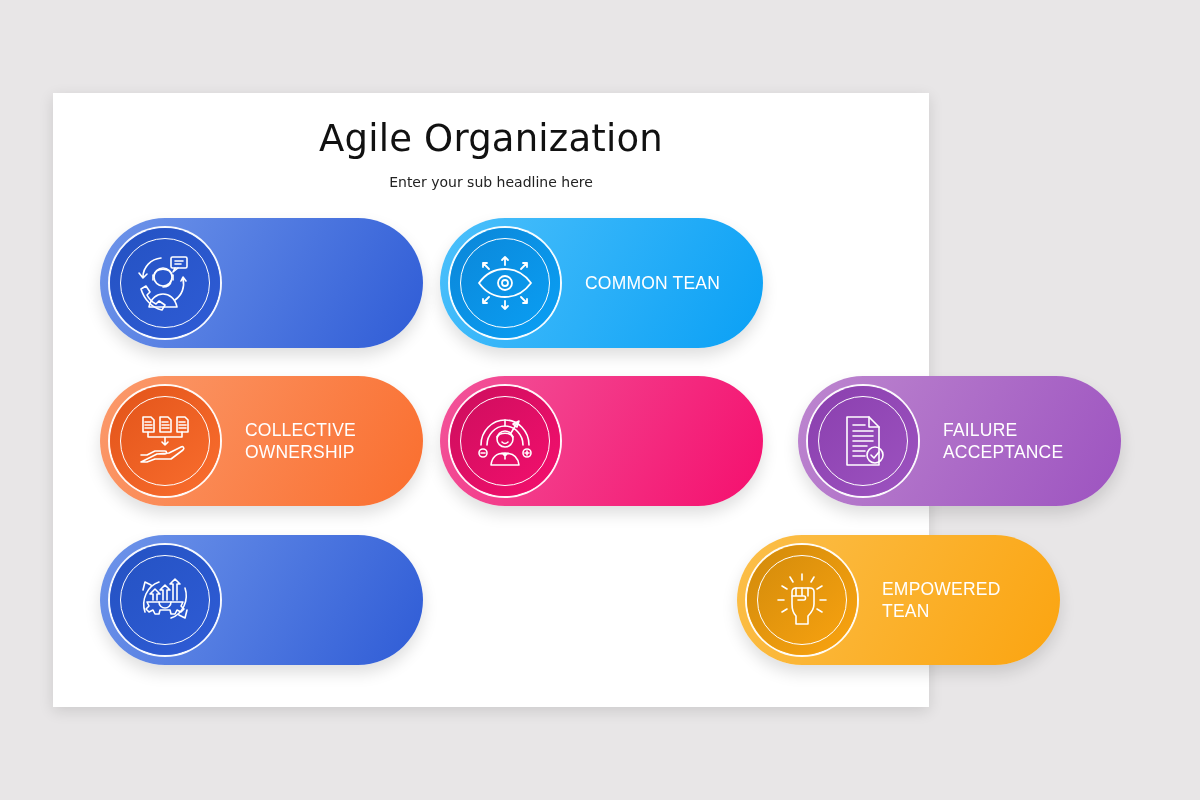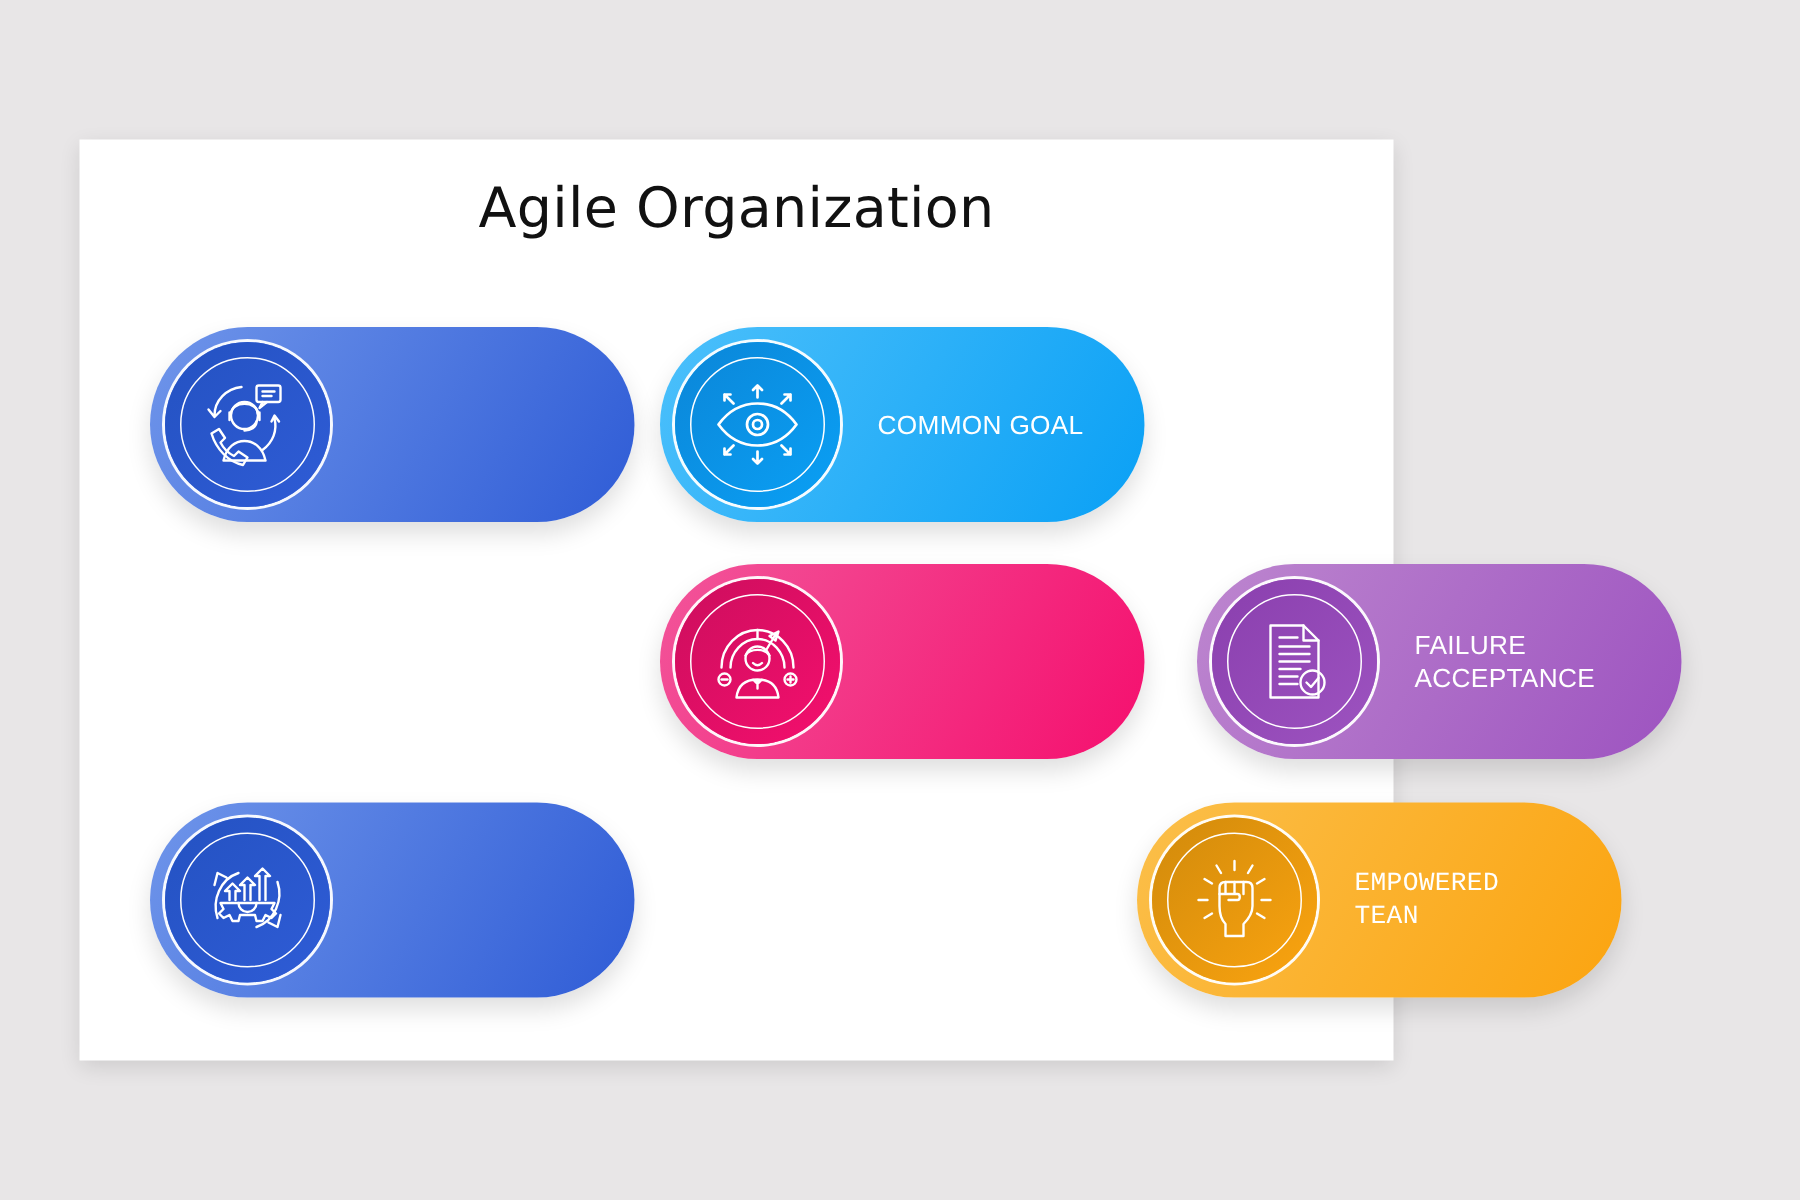--- a/index.html
+++ b/index.html
@@ -12,20 +12,21 @@
   .inner-ring { position:absolute; left:10px; top:10px; width:88px; height:88px; border-radius:50%; border:1.5px solid #fff; }
   .icon { position:absolute; left:17px; top:17px; width:76px; height:76px; }
   .icon svg { width:76px; height:76px; }
   .label { position:absolute; left:145px; top:0; height:130px; display:flex; flex-direction:column; justify-content:center; color:#fff; font-size:17.5px; line-height:22px; letter-spacing:0.2px; }
 </style>
 </head>
 <body>
 
 <div class="slide">
   <div class="title">Agile Organization</div>
+  <div class="subtitle">Enter your sub headline here</div>
 
   <div class="pill" style="left: 47px; top: 125px; background: linear-gradient(120deg, rgb(111, 149, 234) 0%, rgb(47, 92, 214) 100%);">
     <div class="circle" style="background: linear-gradient(135deg, rgb(36, 82, 194) 0%, rgb(47, 92, 214) 100%);">
         <div class="inner-ring"></div>
       <div class="icon">
         <svg viewBox="0 0 76 76" fill="none" stroke="#fff" stroke-width="1.6" stroke-linecap="round" stroke-linejoin="round">
           <circle cx="36" cy="32" r="9"></circle>
             <path d="M27 31c0-9 18-9 18 0"></path>
             <path d="M26 30v5M46 30v5M44 36c0 4-4 6-8 6"></path>
           <path d="M22 62c2-9 8-13 14-13s12 4 14 13z"></path>
@@ -47,25 +48,42 @@
           <path d="M12 38c8-11 18-14 26-14s18 3 26 14c-8 11-18 14-26 14s-18-3-26-14z"></path>
           <circle cx="38" cy="38" r="7"></circle>
             <circle cx="38" cy="38" r="3"></circle>
           <path d="M38 20v-8M35 15l3-3 3 3M38 56v8M35 61l3 3 3-3"></path>
           <path d="M22 24l-6-6M16 22v-4h4M54 24l6-6M56 18h4v4"></path>
           <path d="M22 52l-6 6M16 54v4h4M54 52l6 6M56 58h4v-4"></path>
         </svg>
       </div>
     </div>
     <div class="label">
-        <span>COMMON GOAL</span>
+        <span>COMMON TEAN</span>
       </div>
   </div>
 
 
+  <div class="pill" style="left: 47px; top: 283px; background: linear-gradient(120deg, rgb(251, 154, 108) 0%, rgb(250, 110, 46) 100%);">
+    <div class="circle" style="background: linear-gradient(135deg, rgb(226, 84, 26) 0%, rgb(250, 110, 46) 100%);">
+        <div class="inner-ring"></div>
+      <div class="icon">
+        <svg viewBox="0 0 76 76" fill="none" stroke="#fff" stroke-width="1.6" stroke-linecap="round" stroke-linejoin="round">
+          <path d="M16 14h8l3 3v12H16zM33 14h8l3 3v12H33zM50 14h8l3 3v12H50z"></path>
+          <path d="M18 19h6M18 22h7M18 25h7M35 19h6M35 22h7M35 25h7M52 19h6M52 22h7M52 25h7"></path>
+          <path d="M21 29v5h34v-5M38 34v8M35 39l3 3 3-3"></path>
+          <path d="M14 52h6l8-4h10c2 0 2 3 0 3h-8M30 51l12-1 12-6c2-1 4 1 2 3l-12 9H28l-8 3h-6z"></path>
+        </svg>
+      </div>
+    </div>
+    <div class="label">
+        <span>COLLECTIVE</span>
+        <span>OWNERSHIP</span>
+      </div>
+  </div>
 
   <div class="pill" style="left: 387px; top: 283px; background: linear-gradient(120deg, rgb(242, 85, 154) 0%, rgb(245, 15, 110) 100%);">
     <div class="circle" style="background: linear-gradient(135deg, rgb(204, 14, 93) 0%, rgb(245, 15, 110) 100%);">
         <div class="inner-ring"></div>
       <div class="icon">
         <svg viewBox="0 0 76 76" fill="none" stroke="#fff" stroke-width="1.6" stroke-linecap="round" stroke-linejoin="round">
           <path d="M14 42c0-14 11-25 24-25s24 11 24 25"></path>
             <path d="M20 42c0-10 8-19 18-19s18 9 18 19"></path>
           <path d="M38 17v6M50 20l-6 10M52 18l-2 6-4-3z"></path>
           <circle cx="38" cy="36" r="8"></circle>
@@ -109,21 +127,21 @@
           <path d="M58 26c4 12-2 26-14 30M60 48l-2 8-6-3"></path>
           <path d="M26 38v-6h-3l5-5 5 5h-3v6M36 38V28h-3l5-5 5 5h-3v10M46 38V22h-3l5-5 5 5h-3v16"></path>
           <path d="M20 40h36l-2 4 3 3-3 3-4-2-2 4h-4l-1-4h-10l-1 4h-4l-2-4-4 2-3-3 3-3z"></path>
           <path d="M32 40a6 6 0 0 0 12 0"></path>
         </svg>
       </div>
     </div>
   </div>
 
 
-  <div class="pill" style="left: 705px; top: 442px; background: linear-gradient(120deg, rgb(251, 191, 74) 0%, rgb(251, 164, 16) 100%); font-family: Liberation Mono, monospace;">
+  <div class="pill" style="left: 684px; top: 442px; background: linear-gradient(120deg, rgb(251, 191, 74) 0%, rgb(251, 164, 16) 100%);">
     <div class="circle" style="background: linear-gradient(135deg, rgb(209, 138, 11) 0%, rgb(251, 164, 16) 100%);">
         <div class="inner-ring"></div>
       <div class="icon">
         <svg viewBox="0 0 76 76" fill="none" stroke="#fff" stroke-width="1.6" stroke-linecap="round" stroke-linejoin="round">
           <path d="M28 30c0-3 2-4 4-4h14c3 0 4 2 4 4v12c0 6-4 10-6 12v8H32v-8c-3-3-4-7-4-12z"></path>
           <path d="M32 26v8M38 26v8M44 26v8M28 34h12c2 0 2 4 0 4h-6"></path>
           <path d="M38 12v6M26 15l3 5M50 15l-3 5M18 24l5 3M58 24l-5 3M14 38h6M56 38h6M18 50l5-3M58 50l-5-3"></path>
         </svg>
       </div>
     </div>

